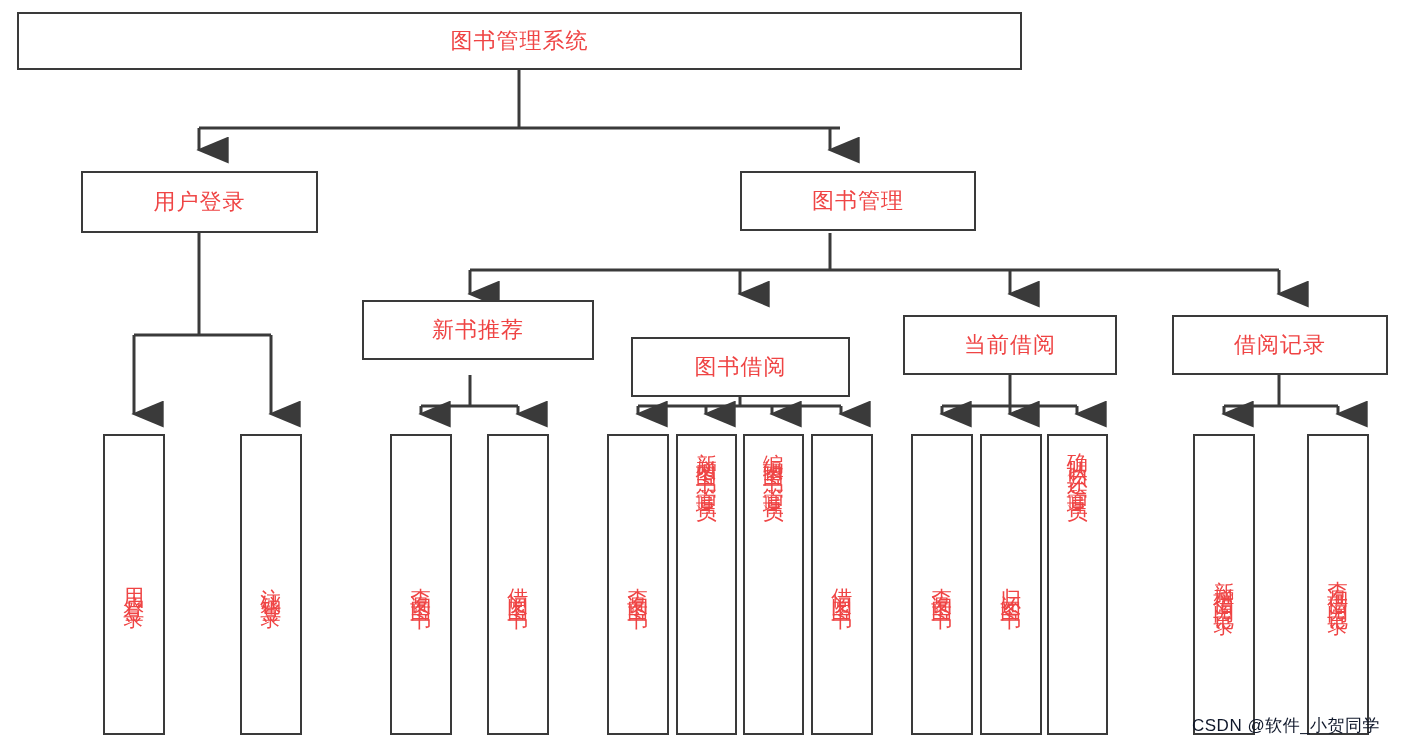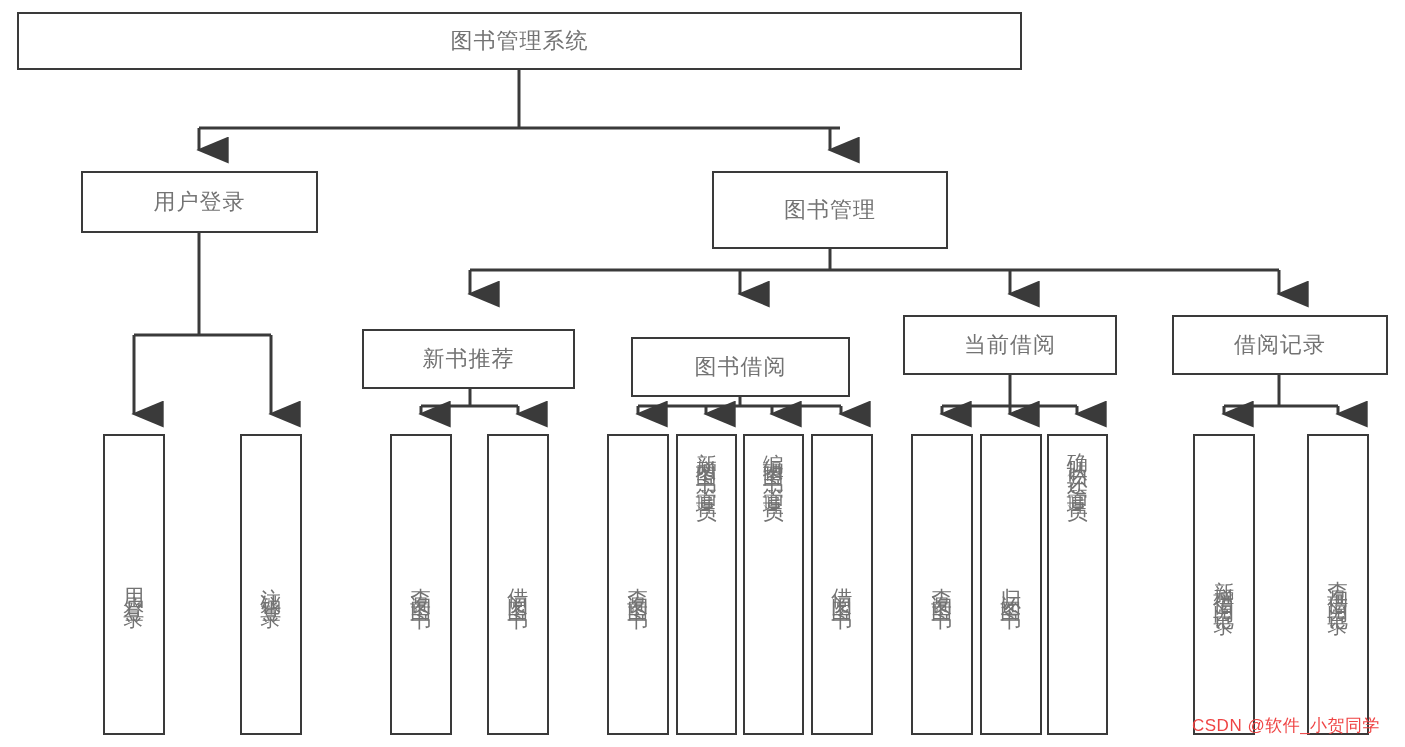--- a/index.html
+++ b/index.html
@@ -24,21 +24,21 @@
   .node-box {
     position: absolute;
     box-sizing: border-box;
     border: 2px solid #3a3a3a;
     background: #ffffff;
     display: flex;
     align-items: center;
     justify-content: center;
   }
   .node-label {
-    color: #737373;
+    color: #ef4444;
     font-size: 22px;
     line-height: 1.22;
     letter-spacing: 1px;
     white-space: nowrap;
     text-align: center;
   }
   .node-box.vertical {
     align-items: flex-start;
     justify-content: center;
     padding-top: 0;
@@ -60,21 +60,21 @@
     top: 0;
     width: 1405px;
     height: 747px;
     pointer-events: none;
   }
   .watermark {
     position: absolute;
     left: 1192px;
     top: 714px;
     font-size: 17px;
-    color: #ef4444;
+    color: #0f172a;
     white-space: nowrap;
     letter-spacing: 0.5px;
   }
 </style>
 </head>
 <body>
 
 <div id="diagram-root">
 
   <svg class="connectors" viewBox="0 0 1405 747" xmlns="http://www.w3.org/2000/svg">
@@ -127,25 +127,25 @@
     </g>
   </svg>
 
   <div class="node-box" style="left:17px; top:12px; width:1005px; height:58px;">
     <span class="node-label">图书管理系统</span>
   </div>
 
   <div class="node-box" style="left:81px; top:171px; width:237px; height:62px;">
     <span class="node-label">用户登录</span>
   </div>
-  <div class="node-box" style="left:712px; top:171px; width:236px; height:78px;">
+  <div class="node-box" style="left:740px; top:171px; width:236px; height:60px;">
     <span class="node-label">图书管理</span>
   </div>
 
-  <div class="node-box" style="left:362px; top:329px; width:213px; height:60px;">
+  <div class="node-box" style="left:362px; top:300px; width:232px; height:60px;">
     <span class="node-label">新书推荐</span>
   </div>
   <div class="node-box" style="left:631px; top:315px; width:219px; height:60px;margin-top:22px;">
     <span class="node-label">图书借阅</span>
   </div>
   <div class="node-box" style="left:1172px; top:315px; width:216px; height:60px;">
     <span class="node-label">借阅记录</span>
   </div>
   <div class="node-box" style="left:903px; top:315px; width:214px; height:60px;">
     <span class="node-label">当前借阅</span>

